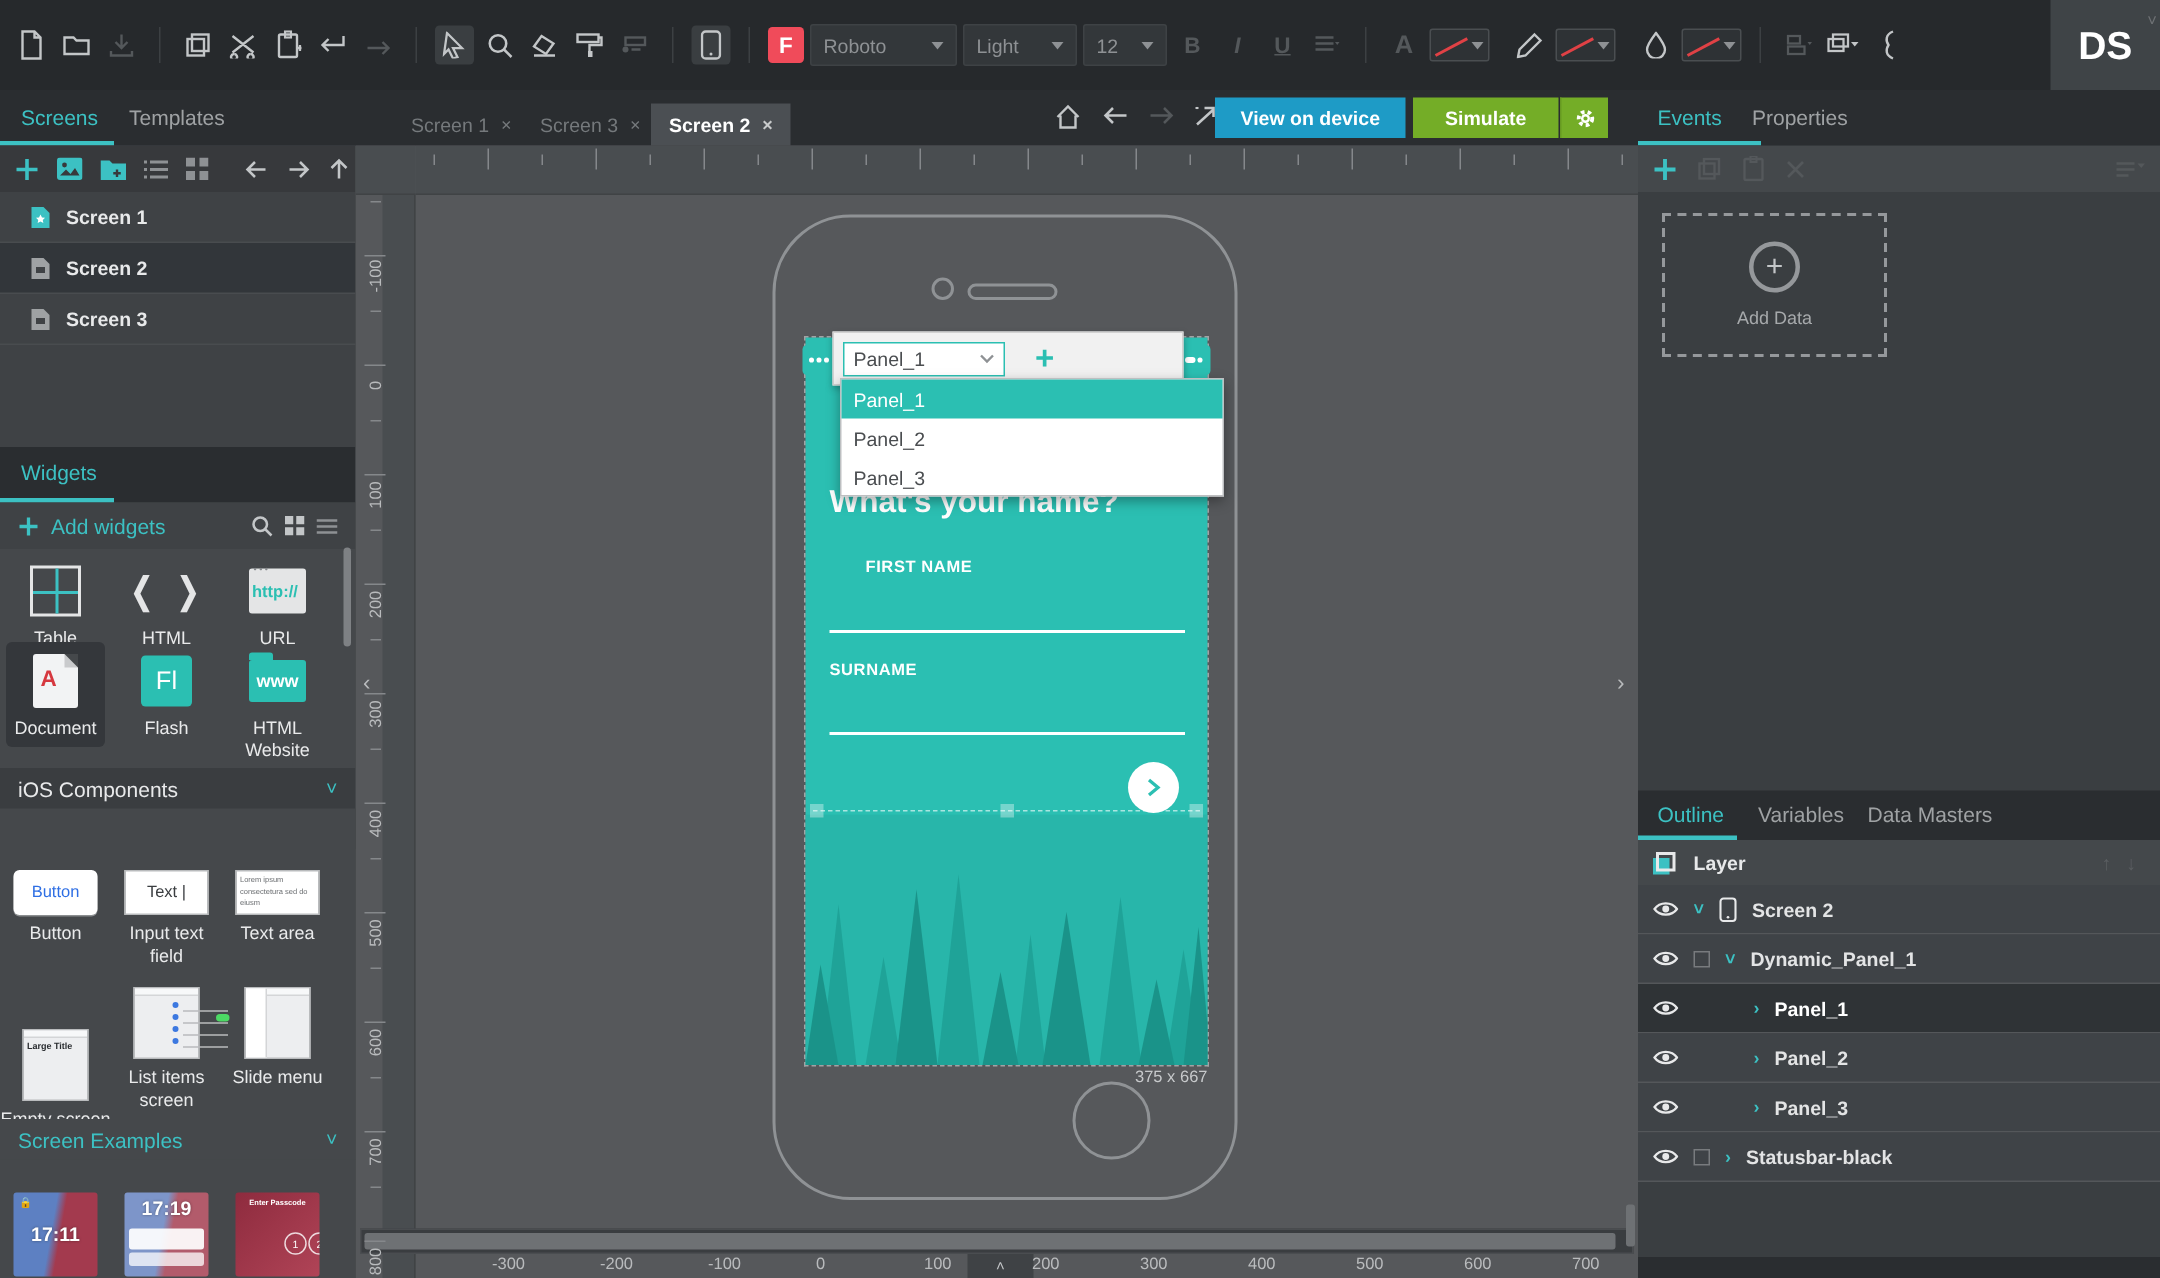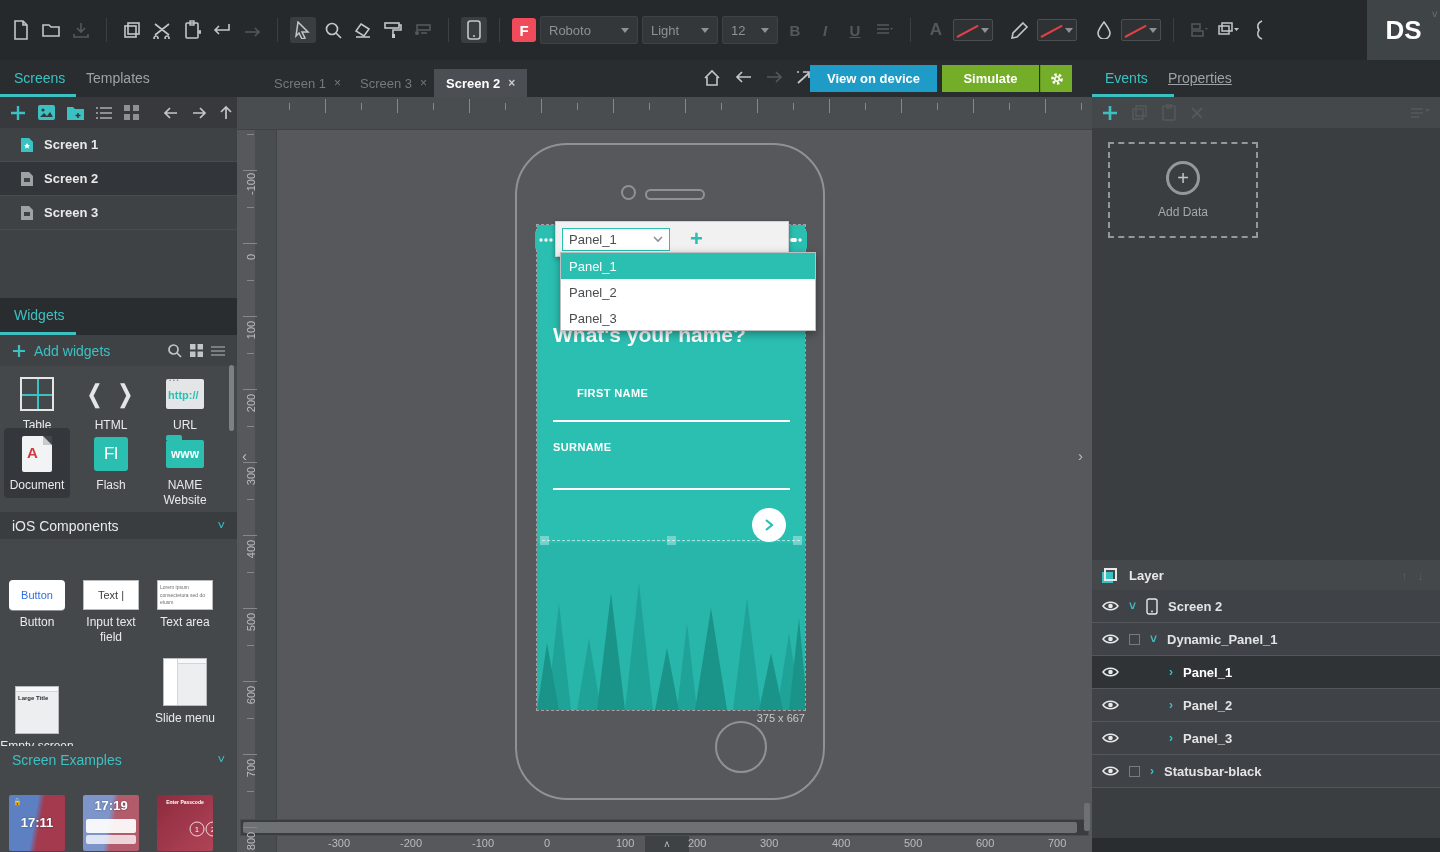--- a/index.html
+++ b/index.html
@@ -374,21 +374,21 @@
     <button class="cta" style="left:942px; width:97px; background:#74AD27;">Simulate</button>
     <button class="cta" style="left:1040px; width:32px; background:#74AD27; border-left:1px solid #679A22;">
         <svg width="16" height="16">
           <circle cx="8" cy="8" r="4.5" fill="none" stroke="#fff" stroke-width="2.6" stroke-dasharray="2.4 2.1"></circle>
           <circle cx="8" cy="8" r="2.2" fill="none" stroke="#fff" stroke-width="1.6"></circle>
         </svg>
       </button>
 
     <span class="abs side-tab on" style="left:1105px; top:10px;">Events</span>
     <span class="abs tab-underline" style="left:1092px; width:82px;"></span>
-    <span class="abs side-tab" style="left:1168px; top:10px;text-decoration:underline;">Properties</span>
+    <span class="abs side-tab" style="left:1168px; top:10px;">Properties</span>
   </div>
 
   <div id="left" class="abs">
     <div id="screens-tools" class="abs">
       <span class="mini-ic teal">
           <svg width="16" height="16">
             <path d="M8 1 v14 M1 8 h14" stroke="currentColor" stroke-width="2.4"></path>
           </svg>
         </span>
       <span class="mini-ic teal">
@@ -530,21 +530,21 @@
             </span>
           </div>
         <span>Flash</span>
       </div>
       <div class="wcell" style="left:148px; top:68px;">
         <div class="wicon">
             <span class="www-ic">
               <span>www</span>
             </span>
           </div>
-        <span class="two-line">NAME Website</span>
+        <span class="two-line">HTML Website</span>
       </div>
     </div>
     <div id="left-scroll" class="abs"></div>
 
     <div class="sec-head abs" style="top:415px;">
       <span>iOS Components</span>
         <span class="chev">˅</span>
     </div>
 
     <div id="ios-grid" class="abs">
@@ -559,20 +559,38 @@
       <div class="wcell" style="left:148px; top:14px;">
         <div class="area-thumb thumb">Lorem ipsum consectetura sed do eiusm</div>
         <span>Text area</span>
       </div>
       <div class="wcell" style="left:0; top:92px;margin-top:28px;">
         <div class="mini-screen thumb">
             <div class="mini-bar"></div>
             <b style="position:absolute; left:2px; top:8px;">Large Title</b>
           </div>
         <span class="two-line">Empty screen</span>
+      </div>
+      <div class="wcell" style="left:74px; top:92px;">
+        <div class="mini-screen thumb">
+            <div class="mini-bar"></div>
+          <svg width="44" height="42" style="position:absolute; top:6px;">
+              <g fill="#3C78E0">
+                <circle cx="6" cy="5" r="2"></circle>
+                <circle cx="6" cy="13" r="2"></circle>
+                <circle cx="6" cy="21" r="2"></circle>
+                <circle cx="6" cy="29" r="2"></circle>
+              </g>
+              <g stroke="#B9BBBD">
+                <path d="M11 9 h30 M11 17 h30 M11 25 h30 M11 33 h30"></path>
+              </g>
+              <rect x="33" y="11" width="9" height="5" rx="2.5" fill="#4CD964"></rect>
+            </svg>
+        </div>
+        <span class="two-line">List items screen</span>
       </div>
       <div class="wcell" style="left:148px; top:92px;">
         <div class="mini-screen thumb">
             <div class="mini-bar"></div>
             <div style="position:absolute; left:0; top:0; bottom:0; width:14px; background:#fff; border-right:1px solid #D4D5D7;"></div>
           </div>
         <span class="two-line">Slide menu</span>
       </div>
     </div>
 
@@ -645,21 +663,21 @@
           <polygon points="60,167 74,50 88,167"></polygon>
           <polygon points="118,167 130,105 142,167"></polygon>
           <polygon points="158,167 174,65 190,167"></polygon>
           <polygon points="222,167 234,110 246,167"></polygon>
           <polygon points="252,167 262,75 268,140 268,167"></polygon>
         </g>
       <rect width="268" height="167" fill="#2BBFB2" opacity="0.25"></rect>
     </svg>
 
     <div id="form-title" class="abs">What's your name?</div>
-    <span class="fld-label" style="top:290px;padding-left:24px;">FIRST NAME</span>
+    <span class="fld-label" style="top:275px;padding-left:24px;">FIRST NAME</span>
     <span class="fld-line" style="top:323px;"></span>
     <span class="fld-label" style="top:344px;">SURNAME</span>
     <span class="fld-line" style="top:391px;"></span>
     <div id="next-btn" class="abs">
         <svg width="14" height="14">
           <path d="M4 2 l6 5 l-6 5" fill="none" stroke="#2BBFB2" stroke-width="2.2"></path>
         </svg>
       </div>
     <div id="sel-dash" class="abs"></div>
     <span class="sel-sq" style="left:303px;"></span>
@@ -804,20 +822,26 @@
             <path d="M15 3 l5 0 l-2.5 3 z" fill="currentColor"></path>
           </svg>
         </span>
     </div>
 
     <div id="add-event" class="abs">
       <span class="plus-circle">+</span>
       <span>Add Data</span>
     </div>
 
+    <div id="outline-tabs" class="abs">
+      <span class="abs side-tab on" style="left:13px; top:8px;">Outline</span>
+      <span class="abs tab-underline" style="left:0; width:66px;"></span>
+      <span class="abs side-tab" style="left:80px; top:8px;">Variables</span>
+      <span class="abs side-tab" style="left:153px; top:8px;">Data Masters</span>
+    </div>
 
     <div id="layer-head" class="abs">
       <span class="layer-ic"></span>
       <span>Layer</span>
       <span class="dim-arrows">
           <span>↑</span>
           <span>↓</span>
         </span>
     </div>
 

